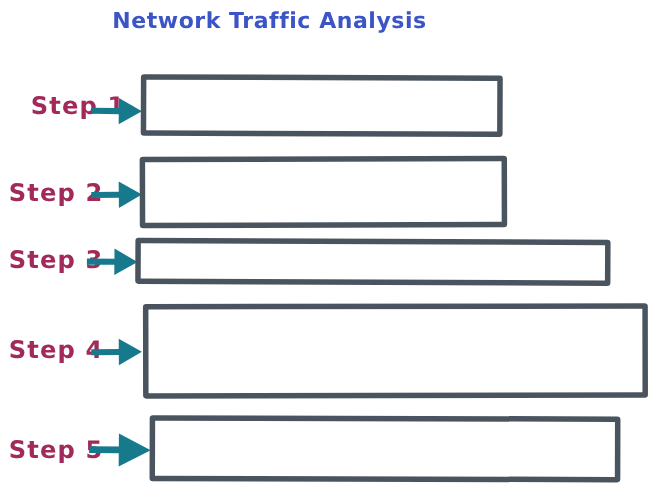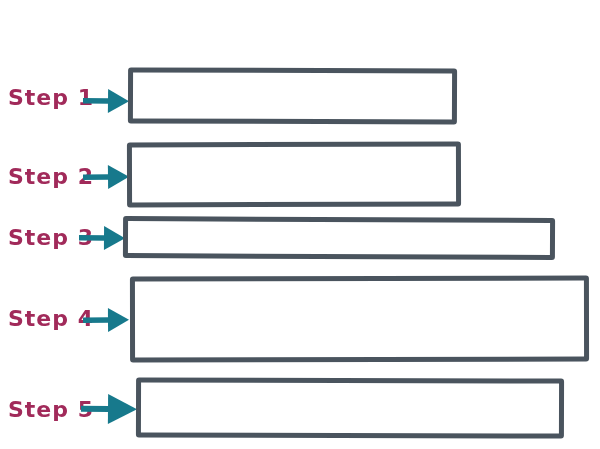--- a/index.html
+++ b/index.html
@@ -33,21 +33,21 @@
   }
   .step-label {
     position: absolute;
     left: 8px;
     color: var(--step-label);
     font-size: 22px;
     font-weight: bold;
     letter-spacing: 1px;
     white-space: nowrap;
   }
-  .lbl-1 { top: 85px; }
+  .lbl-1 { top: 85px; margin-left: 20px; }
   .lbl-2 { top: 164px; }
   .lbl-3 { top: 225px; }
   .lbl-4 { top: 306px; }
   .lbl-5 { top: 397px; }
 
   .arrow {
     position: absolute;
     color: var(--arrow);
   }
   .arr-1 { left: 82px; top: 84px;  transform: rotate(0.6deg); }
@@ -67,20 +67,21 @@
   .box-3 { left: 123px; top: 217px; width: 432px; height: 42px; transform: rotate(0.25deg); }
   .box-4 { left: 130px; top: 276px; width: 459px; height: 86px; transform: rotate(-0.1deg); }
   .box-5 { left: 136px; top: 378px; width: 428px; height: 60px; transform: rotate(0.15deg); }
 </style>
 </head>
 <body>
 
 <div class="canvas">
 
   <div class="title">
+    <div>Network Traffic Analysis</div>
   </div>
 
   <span class="step-label lbl-1">Step 1</span>
   <svg class="arrow arr-1" width="48" height="34" viewBox="0 0 48 34">
     <path d="M1 17 h26" stroke="currentColor" stroke-width="5.5" fill="none"></path>
     <polygon points="26,5 47,17 26,29" fill="currentColor"></polygon>
   </svg>
   <div class="box box-1"></div>
 
   <span class="step-label lbl-2">Step 2</span>

